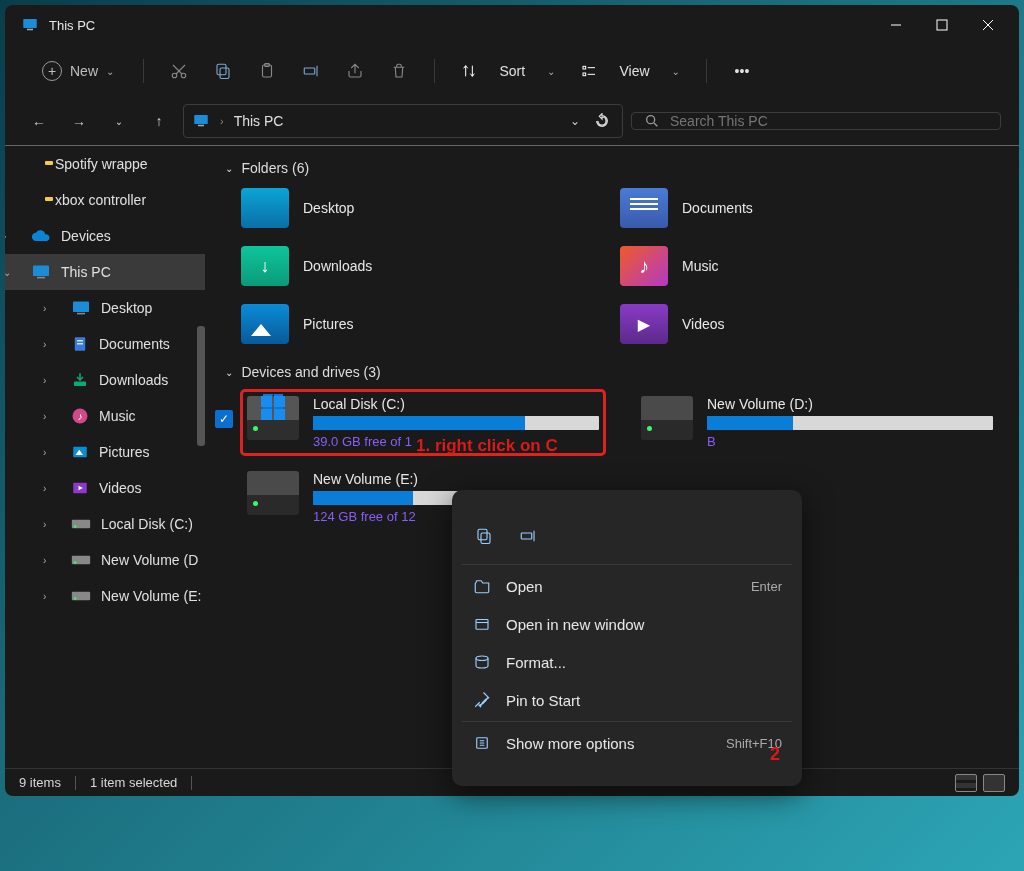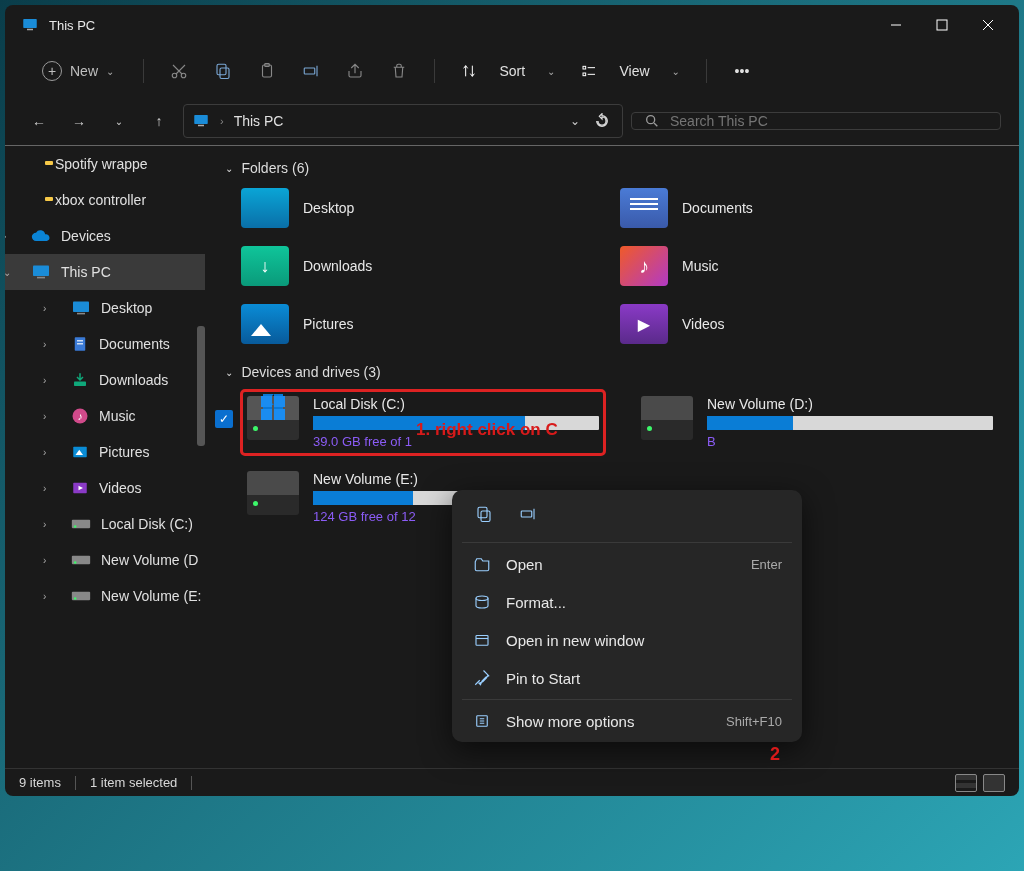--- a/index.html
+++ b/index.html
@@ -113,31 +113,31 @@
 .drive-ico.win{background: linear-gradient(#555 0 55%, #2e2e2e 55% 100%);}
 .drive-ico.win .winlogo{position:absolute; top:0; left:14px; width:24px; height:24px; display:grid; grid-template-columns:1fr 1fr; grid-template-rows:1fr 1fr; gap:2px;}
 .drive-ico.win .winlogo div{background:#1a8cf0;}
 .drive-info { flex:1;}
 .drive-name { font-size:14px; color:#e8e8e8; margin-bottom:4px;}
 .drive-bar { height:14px; background:#d8d8d8; border-radius:1px; position:relative; margin-bottom:4px;}
 .drive-bar .fill { position:absolute; height:100%; background:#0a7dd6;}
 .drive-free { font-size:13px; color:#8b5cf6;}
 .drive.selected-outline { outline: 3px solid #d22; outline-offset:-2px;}
 
-.annotation1 { position:absolute; left:416px; top:420px; color:#d81a1a; font-weight:600; font-size:17px; z-index:5;}
+.annotation1 { position:absolute; left:416px; top:436px; color:#d81a1a; font-weight:600; font-size:17px; z-index:5;}
 .annotation2 { position:absolute; color:#d81a1a; font-weight:600; font-size:18px;}
 
 .statusbar { height:28px; display:flex; align-items:center; padding: 0 14px; gap:14px; font-size:13px; color:#d8d8d8; border-top:1px solid #333;}
 .statusbar .sep { width:1px; height:14px; background:#555;}
 .statusbar .right { margin-left:auto; display:flex; gap:6px;}
 .view-toggle { width:22px; height:18px; border:1px solid #888; border-radius:2px;}
 
 .context-menu {
   position:absolute; left:452px; top:490px; width:350px;
-  background:#262626; border-radius:10px; padding: 2px 4px;
+  background:#262626; border-radius:10px; padding: 24px 4px;
   box-shadow: 0 8px 30px rgba(0,0,0,0.6);
   z-index:10;
 }
 .cm-toprow { display:flex; gap:8px; padding: 6px 10px 10px 10px;}
 .cm-topbtn { width:36px; height:32px; display:flex; align-items:center; justify-content:center; color:#9acfff; border-radius:4px;}
 .cm-sep { height:1px; background:#3a3a3a; margin: 2px 6px;}
 .cm-item { display:flex; align-items:center; gap:14px; padding: 10px 16px; border-radius:6px; color:#e8e8e8; font-size:15px;}
 .cm-item .ico { width:20px; display:flex; justify-content:center; color:#9acfff; font-size:16px;}
 .cm-item .spacer{ flex:1;}
 .cm-item .hint { color:#aaa; font-size:13px;}
@@ -507,35 +507,35 @@
             <path d="M3 9l2-4h6l2 3h8v11a2 2 0 01-2 2H5a2 2 0 01-2-2V9z"></path>
           </svg>
         </span>
         <span>Open</span>
         <span class="spacer"></span>
         <span class="hint">Enter</span>
       </div>
       <div class="cm-item">
         <span class="ico">
           <svg width="18" height="18" viewBox="0 0 24 24" stroke="currentColor" fill="none" stroke-width="1.5">
-            <ellipse cx="12" cy="7" rx="8" ry="3"></ellipse>
-            <path d="M4 7v10c0 1.7 3.6 3 8 3s8-1.3 8-3V7"></path>
+            <rect x="4" y="6" width="16" height="13" rx="1"></rect>
+            <path d="M4 10h16"></path>
           </svg>
         </span>
-        <span>Format...</span>
+        <span>Open in new window</span>
         <span class="spacer"></span>
       </div>
       <div class="cm-item">
         <span class="ico">
           <svg width="18" height="18" viewBox="0 0 24 24" stroke="currentColor" fill="none" stroke-width="1.5">
-            <rect x="4" y="6" width="16" height="13" rx="1"></rect>
-            <path d="M4 10h16"></path>
+            <ellipse cx="12" cy="7" rx="8" ry="3"></ellipse>
+            <path d="M4 7v10c0 1.7 3.6 3 8 3s8-1.3 8-3V7"></path>
           </svg>
         </span>
-        <span>Open in new window</span>
+        <span>Format...</span>
         <span class="spacer"></span>
       </div>
       <div class="cm-item">
         <span class="ico">
           <svg width="18" height="18" viewBox="0 0 24 24" stroke="currentColor" fill="none" stroke-width="1.5">
             <path d="M15 3l6 6-4 2-5 5-2 5-2-2 5-2 5-5 2-4-6-6zM3 21l6-6"></path>
           </svg>
         </span>
         <span>Pin to Start</span>
         <span class="spacer"></span>

